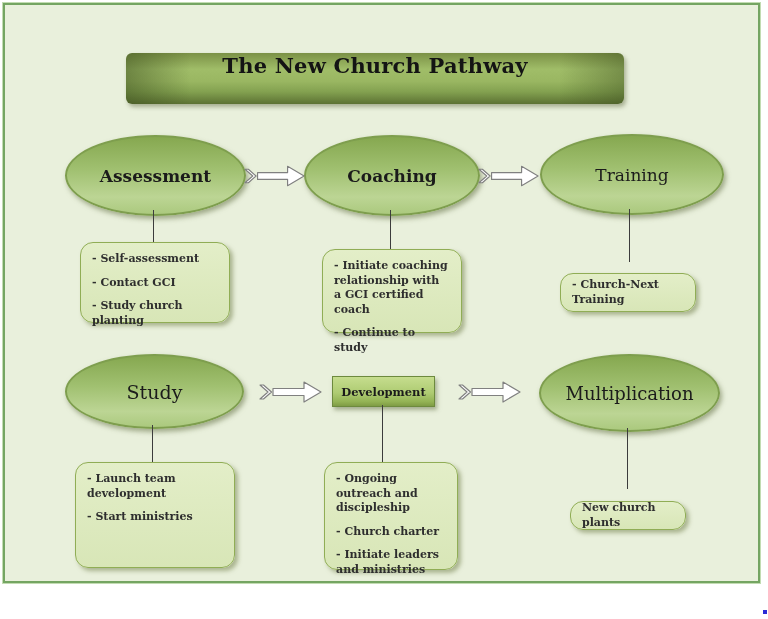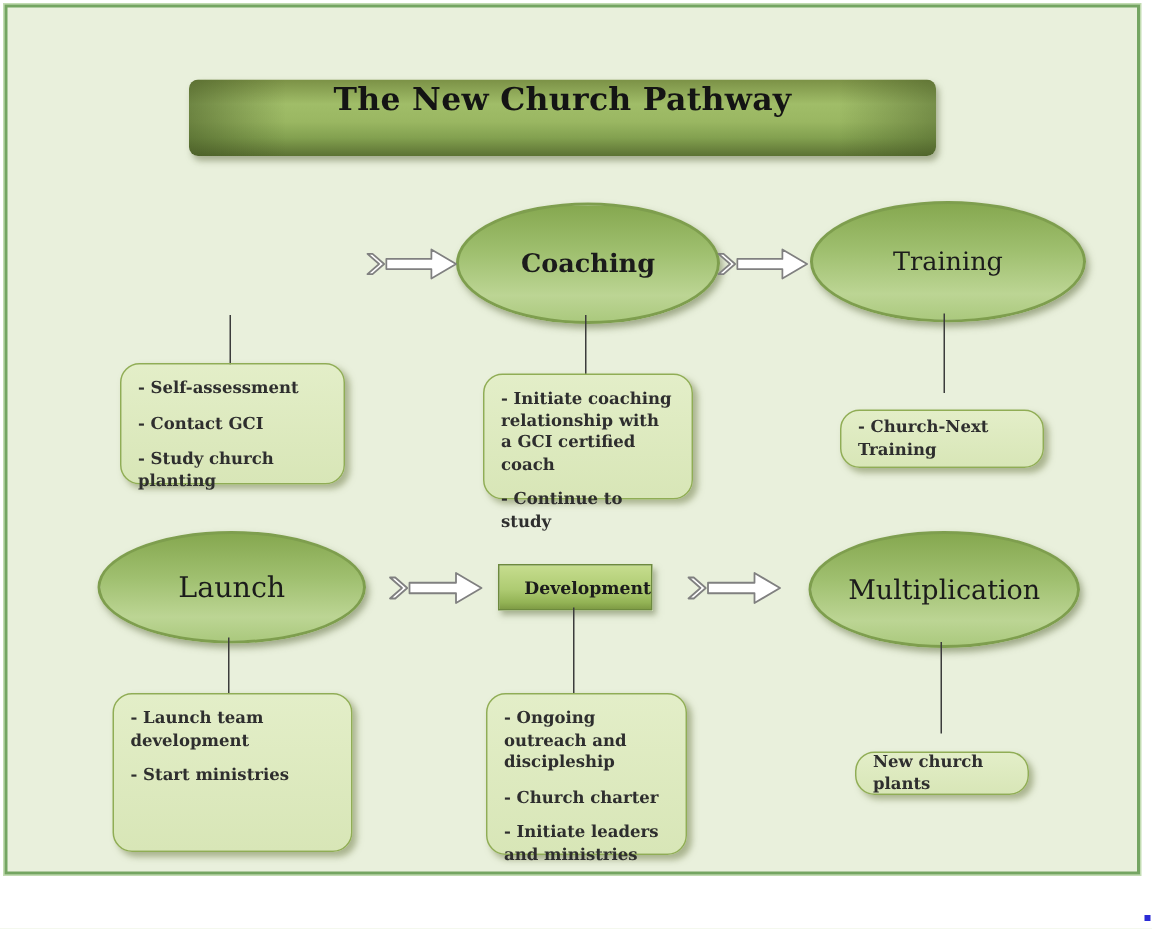--- a/index.html
+++ b/index.html
@@ -40,21 +40,21 @@
   .e-coaching  {left:299px;top:130px;width:172px;height:77px;font-size:17px;font-weight:bold;}
   .e-training  {left:535px;top:129px;width:180px;height:77px;font-size:17px;font-weight:normal;text-align:right;}
   .e-launch        {left:60px;top:349px;width:175px;height:71px;font-size:19px;font-weight:normal;}
   .e-multiplication{left:534px;top:349px;width:177px;height:74px;font-size:18px;font-weight:normal;}
   
   .dev-rect{
     position:absolute;left:327px;top:371px;width:101px;height:29px;
     background:linear-gradient(180deg,#c6dd8e 0%,#aecb72 55%,#93b355 85%,#7f9c45 100%);
     border:1px solid #6d8a3e;
     box-shadow:2px 3px 4px rgba(98,112,68,0.5);
-    display:flex;align-items:center;justify-content:flex-end;
+    display:flex;align-items:center;justify-content:center;
     font-size:11.5px;font-weight:bold;color:#1b1b1b;
   }
   
   .conn{position:absolute;width:1px;background:#3c3c3c;}
   .c1{left:148px;top:205px;height:33px;}
   .c2{left:385px;top:205px;height:40px;}
   .c3{left:624px;top:204px;height:53px;}
   .c4{left:147px;top:420px;height:37px;}
   .c5{left:377px;top:400px;height:57px;}
   .c6{left:622px;top:423px;height:61px;}
@@ -89,29 +89,32 @@
 </style>
 </head>
 <body>
 
 <div class="canvas">
 
   <div class="title-bar">
     <span>The New Church Pathway</span>
   </div>
 
+  <div class="ellipse e-assessment">
+    <span>Assessment</span>
+  </div>
   <div class="ellipse e-coaching">
     <span>Coaching</span>
   </div>
   <div class="ellipse e-training">
     <span>Training</span>
   </div>
 
   <div class="ellipse e-launch">
-    <span>Launch</span>
+    <span>Study</span>
   </div>
   <div class="dev-rect">
     <span>Development</span>
   </div>
   <div class="ellipse e-multiplication">
     <span>Multiplication</span>
   </div>
 
   <svg class="arrow a1" viewBox="0 0 64 26">
     <polygon points="1,6 9,13 1,20 4.5,20 12.5,13 4.5,6" fill="#ffffff" stroke="#808080" stroke-width="1.2" stroke-linejoin="round"></polygon>

